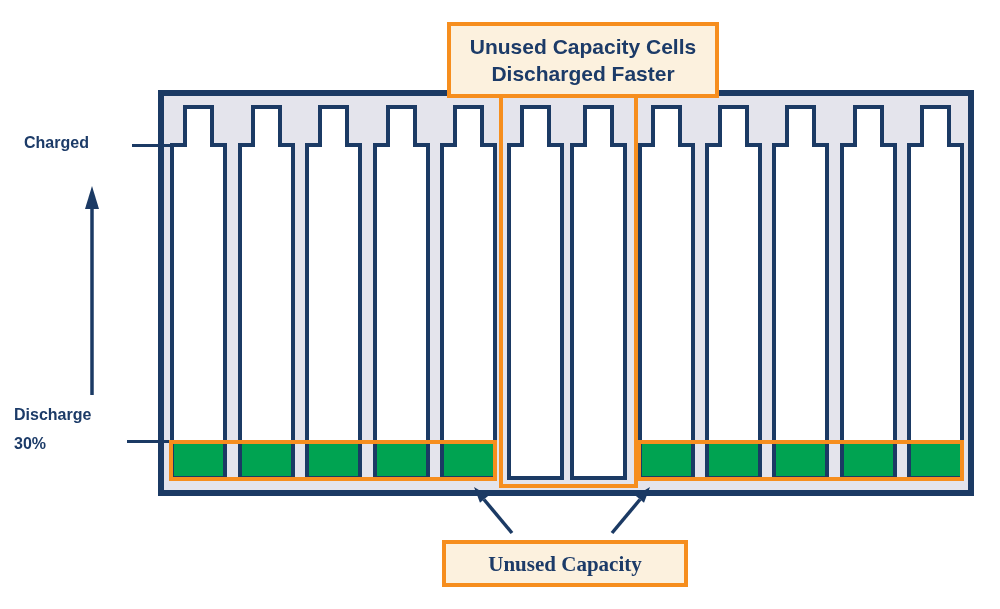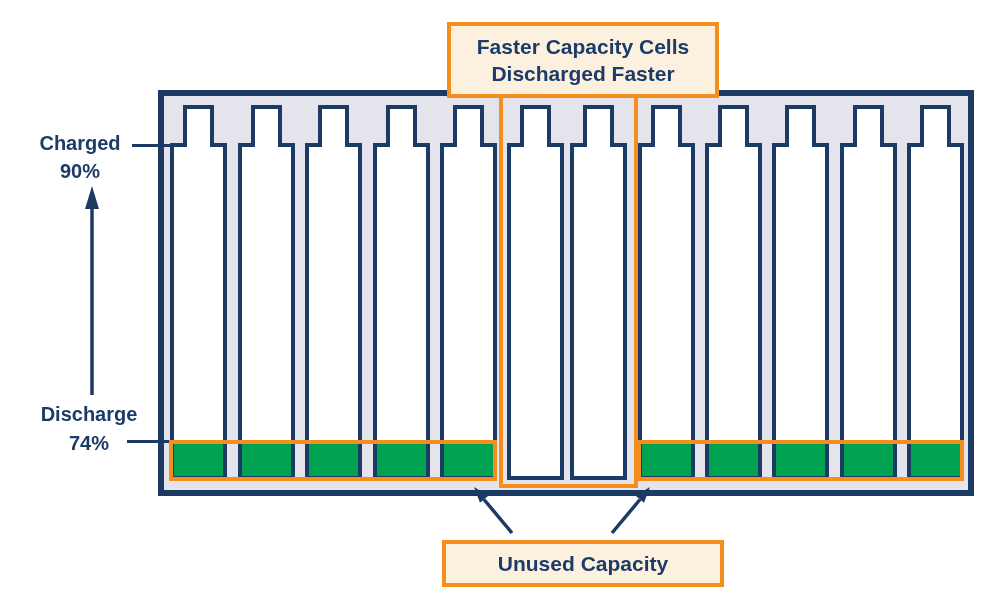--- a/index.html
+++ b/index.html
@@ -83,26 +83,26 @@
     background:#FCF1DE;
     border:4px solid #F68E1E;
     display:flex;
     flex-direction:column;
     align-items:center;
     justify-content:center;
     text-align:center;
     z-index:10;
   }
   .callout-top{left:447px;top:22px;width:272px;height:76px;font-size:21px;line-height:27px;}
-  .callout-bottom{left:442px;top:540px;width:282px;height:47px;font-size:21px;line-height:24px;}
+  .callout-bottom{left:442px;top:540px;width:246px;height:47px;font-size:21px;line-height:24px;font-family:Liberation Serif, serif;}
   
   .axis-label{
     position:absolute;
-    text-align:center;
-    font-size:20px;
+    text-align:left;
+    font-size:16px;
     z-index:6;
   }
   .charged-label{left:24px;top:129px;width:112px;line-height:28px;}
   .discharged-label{left:14px;top:400px;width:150px;line-height:29px;}
   .pointer-line{
     position:absolute;height:3px;background:#1B3A64;z-index:6;
   }
   .pointer-charged{left:132px;top:144px;width:38px;}
   .pointer-discharged{left:127px;top:440px;width:42px;}
   .arrow-svg{position:absolute;z-index:6;pointer-events:none;}
@@ -164,37 +164,36 @@
         <div class="fill"></div>
       </div>
     </div>
 
   <div class="strip strip-left"></div>
   <div class="strip strip-right"></div>
 
   <div class="highlight"></div>
 
   <div class="callout callout-top">
-    <span>Faster Capacity Cells</span>
+    <span>Unused Capacity Cells</span>
     <span>Discharged Faster</span>
   </div>
 
   <div class="callout callout-bottom">
     <span>Unused Capacity</span>
   </div>
 
   <div class="axis-label charged-label">
     <div>Charged</div>
-    <div>90%</div>
   </div>
   <div class="pointer-line pointer-charged"></div>
 
   <div class="axis-label discharged-label">
     <div>Discharge</div>
-    <div>74%</div>
+    <div>30%</div>
   </div>
   <div class="pointer-line pointer-discharged"></div>
 
   <svg class="arrow-svg up-arrow" width="20" height="214" viewBox="0 0 20 214">
     <line x1="10" y1="20" x2="10" y2="211" stroke="#1B3A64" stroke-width="3.5"></line>
     <polygon points="10,2 3,25 17,25" fill="#1B3A64"></polygon>
   </svg>
 
   <svg class="arrow-svg bottom-arrows" width="250" height="56" viewBox="0 0 250 56">
     <line x1="44" y1="17.5" x2="72" y2="51" stroke="#1B3A64" stroke-width="3.5"></line>

